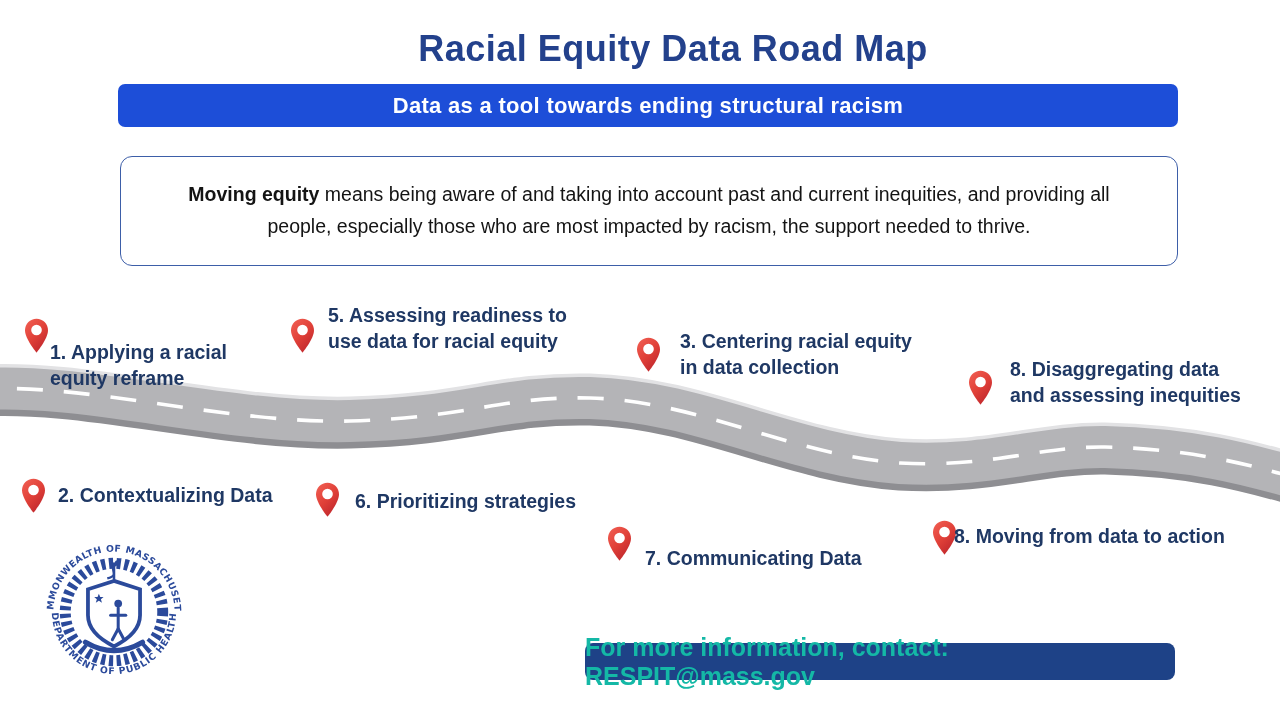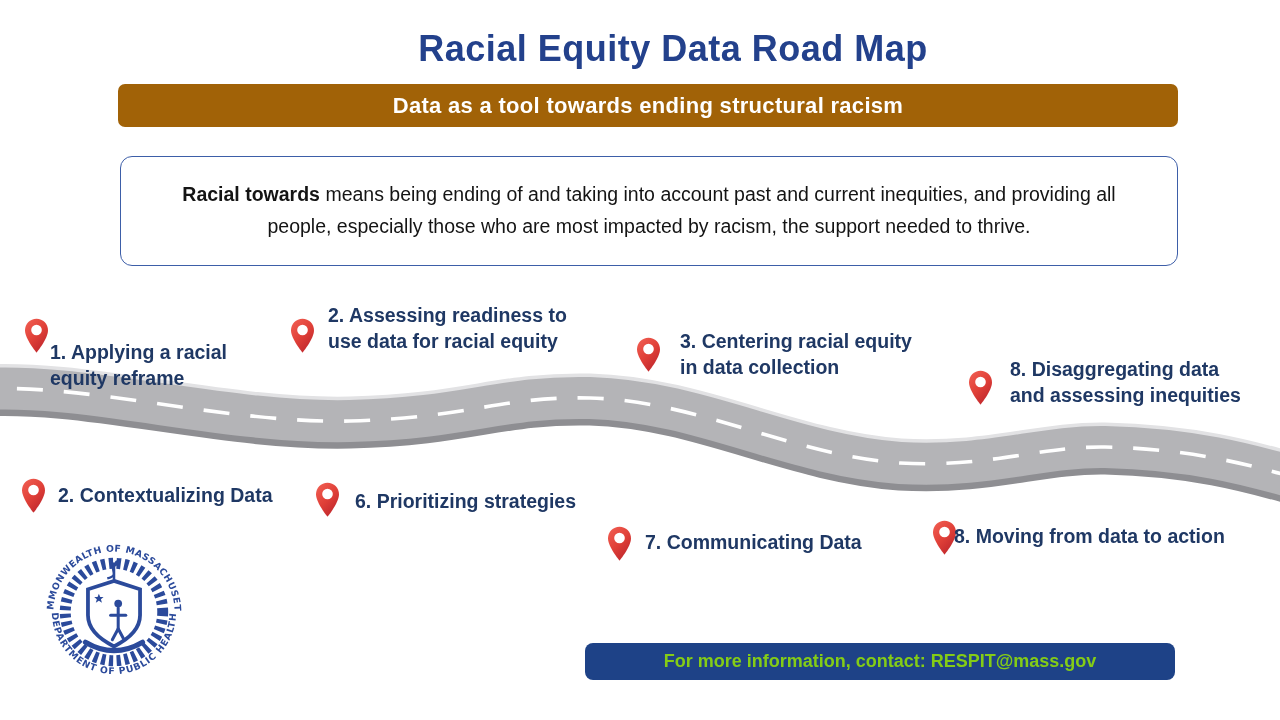--- a/index.html
+++ b/index.html
@@ -9,21 +9,21 @@
     font-family:"Liberation Sans", sans-serif;
   }
   .abs{position:absolute;}
 
   .page-title{
     top:28px;left:0;width:1280px;text-align:center;
     font-size:36px;font-weight:700;color:#23418c;letter-spacing:.5px;padding-left:33px;
   }
   .top-banner{
     left:118px;top:84px;width:1060px;height:43px;
-    background:#a16207;border-radius:7px;
+    background:#1d4ed8;border-radius:7px;
     display:flex;align-items:center;justify-content:center;
   }
   .top-banner span{color:#ffffff;font-size:22px;font-weight:700;letter-spacing:.3px;}
 
   .definition-box{
     left:120px;top:156px;width:1058px;height:110px;box-sizing:border-box;
     border:1.5px solid #3d5ea8;border-radius:12px;background:#ffffff;
     display:flex;align-items:center;justify-content:center;
     padding:10px 48px;
   }
@@ -41,21 +41,21 @@
   }
   .nowrap{white-space:nowrap;}
 
   .pin{position:absolute;width:25px;height:36px;}
 
   .contact-banner{
     left:585px;top:643px;width:590px;height:37px;
     background:#1e4287;border-radius:8px;
     display:flex;align-items:center;justify-content:center;
   }
-  .contact-banner span{color:#84cc16;font-size:18px;font-weight:700;}
+  .contact-banner span{color:#14b8a6;font-size:25px;font-weight:700;}
 
   .seal{left:30px;top:528px;width:168px;height:168px;}
 </style>
 </head>
 <body>
 
 <svg width="0" height="0" style="position:absolute" aria-hidden="true">
   <defs>
     <linearGradient id="pinGrad" x1="0" y1="0" x2="0.7" y2="1">
       <stop offset="0" stop-color="#f26054"></stop>
@@ -65,21 +65,21 @@
   </defs>
 </svg>
 
 <div class="abs page-title">Racial Equity Data Road Map</div>
 
 <div class="abs top-banner">
   <span>Data as a tool towards ending structural racism</span>
 </div>
 
 <div class="abs definition-box">
-  <p><span class="lead">Racial towards</span><span> means being ending of and taking into account past and current inequities, and providing all people, especially those who are most impacted by racism, the support needed to thrive.</span></p>
+  <p><span class="lead">Moving equity</span><span> means being aware of and taking into account past and current inequities, and providing all people, especially those who are most impacted by racism, the support needed to thrive.</span></p>
 </div>
 
 <svg class="abs road-svg" viewBox="0 0 1280 720">
   <g fill="none">
 
     <path d="M -30,390 C 80,380 220,424 350,421 C 470,418 500,396 590,398 C 700,401 790,455 900,463 C 990,468 1040,446 1105,447 C 1190,449 1245,463 1310,482" stroke="#8e8e92" stroke-width="43" transform="translate(0,6)"></path>
 
     <path d="M -30,390 C 80,380 220,424 350,421 C 470,418 500,396 590,398 C 700,401 790,455 900,463 C 990,468 1040,446 1105,447 C 1190,449 1245,463 1310,482" stroke="#e2e2e4" stroke-width="44" transform="translate(0,-2.5)"></path>
 
     <path d="M -30,390 C 80,380 220,424 350,421 C 470,418 500,396 590,398 C 700,401 790,455 900,463 C 990,468 1040,446 1105,447 C 1190,449 1245,463 1310,482" stroke="#b4b4b7" stroke-width="42"></path>
@@ -94,21 +94,21 @@
     <circle cx="12.5" cy="12" r="5.3" fill="#ffffff"></circle>
   </svg>
   <div class="txt abs" style="left:26px;top:-6px;width:195px;margin-top:28px;">1. Applying a racial equity reframe</div>
 </div>
 
 <div class="step" style="left:290px;top:318px;">
   <svg class="pin" style="left:0;top:0;" viewBox="0 0 25 36">
     <path d="M12.5 0.8 C6.1 0.8 1 5.9 1 12.3 c0 8.6 11.5 22.4 11.5 22.4 S24 20.9 24 12.3 C24 5.9 18.9 0.8 12.5 0.8 z" fill="url(#pinGrad)"></path>
     <circle cx="12.5" cy="12" r="5.3" fill="#ffffff"></circle>
   </svg>
-  <div class="txt abs" style="left:38px;top:-15px;width:240px;">2. Assessing readiness to use data for racial equity</div>
+  <div class="txt abs" style="left:38px;top:-15px;width:240px;">5. Assessing readiness to use data for racial equity</div>
 </div>
 
 <div class="step" style="left:636px;top:337px;">
   <svg class="pin" style="left:0;top:0;" viewBox="0 0 25 36">
     <path d="M12.5 0.8 C6.1 0.8 1 5.9 1 12.3 c0 8.6 11.5 22.4 11.5 22.4 S24 20.9 24 12.3 C24 5.9 18.9 0.8 12.5 0.8 z" fill="url(#pinGrad)"></path>
     <circle cx="12.5" cy="12" r="5.3" fill="#ffffff"></circle>
   </svg>
   <div class="txt abs" style="left:44px;top:-8px;width:250px;">3. Centering racial equity in data collection</div>
 </div>
 
@@ -134,21 +134,21 @@
     <circle cx="12.5" cy="12" r="5.3" fill="#ffffff"></circle>
   </svg>
   <div class="txt abs nowrap" style="left:40px;top:7px;text-align:right;">6. Prioritizing strategies</div>
 </div>
 
 <div class="step" style="left:607px;top:526px;">
   <svg class="pin" style="left:0;top:0;" viewBox="0 0 25 36">
     <path d="M12.5 0.8 C6.1 0.8 1 5.9 1 12.3 c0 8.6 11.5 22.4 11.5 22.4 S24 20.9 24 12.3 C24 5.9 18.9 0.8 12.5 0.8 z" fill="url(#pinGrad)"></path>
     <circle cx="12.5" cy="12" r="5.3" fill="#ffffff"></circle>
   </svg>
-  <div class="txt abs nowrap" style="left:38px;top:4px;">7. Communicating Data</div>
+  <div class="txt abs nowrap" style="left:38px;top:20px;">7. Communicating Data</div>
 </div>
 
 <div class="step" style="left:932px;top:520px;">
   <svg class="pin" style="left:0;top:0;" viewBox="0 0 25 36">
     <path d="M12.5 0.8 C6.1 0.8 1 5.9 1 12.3 c0 8.6 11.5 22.4 11.5 22.4 S24 20.9 24 12.3 C24 5.9 18.9 0.8 12.5 0.8 z" fill="url(#pinGrad)"></path>
     <circle cx="12.5" cy="12" r="5.3" fill="#ffffff"></circle>
   </svg>
   <div class="txt abs nowrap" style="left:22px;top:4px;">8. Moving from data to action</div>
 </div>
 

